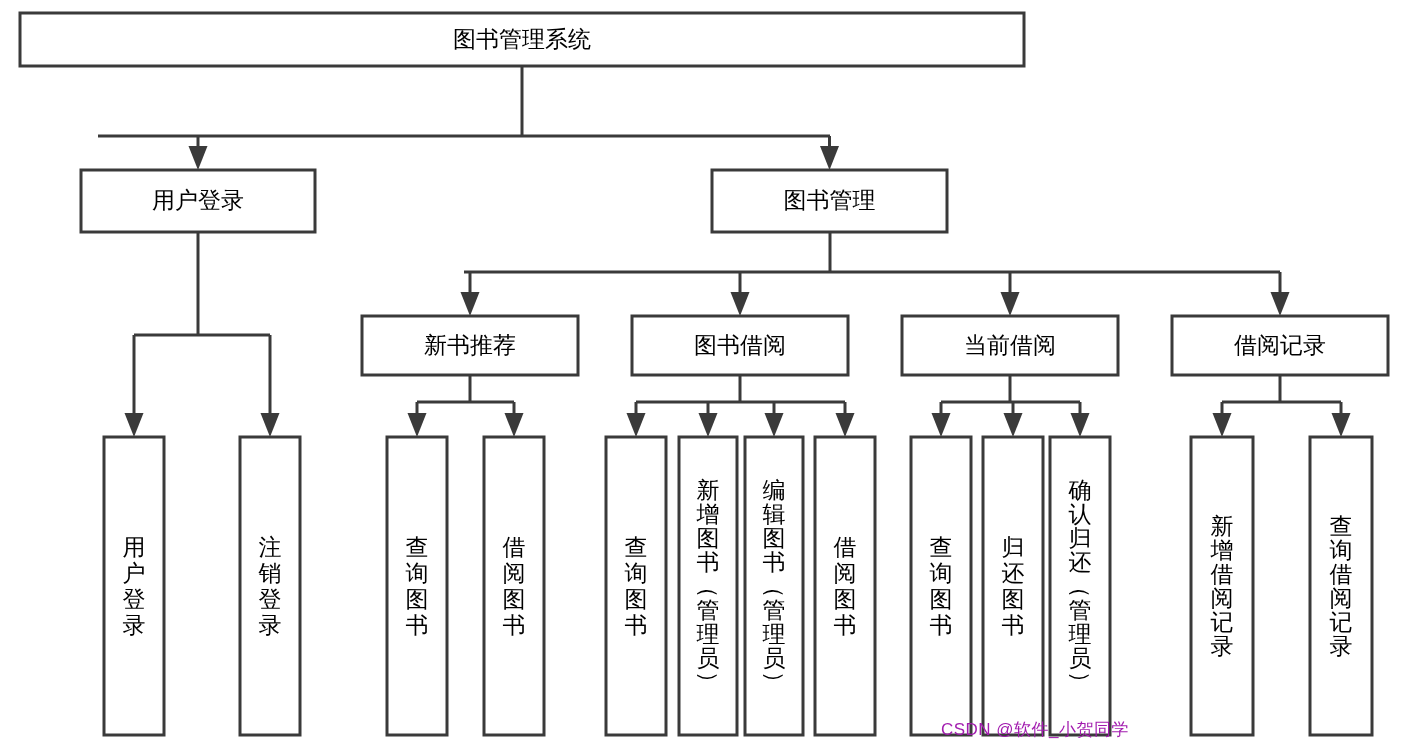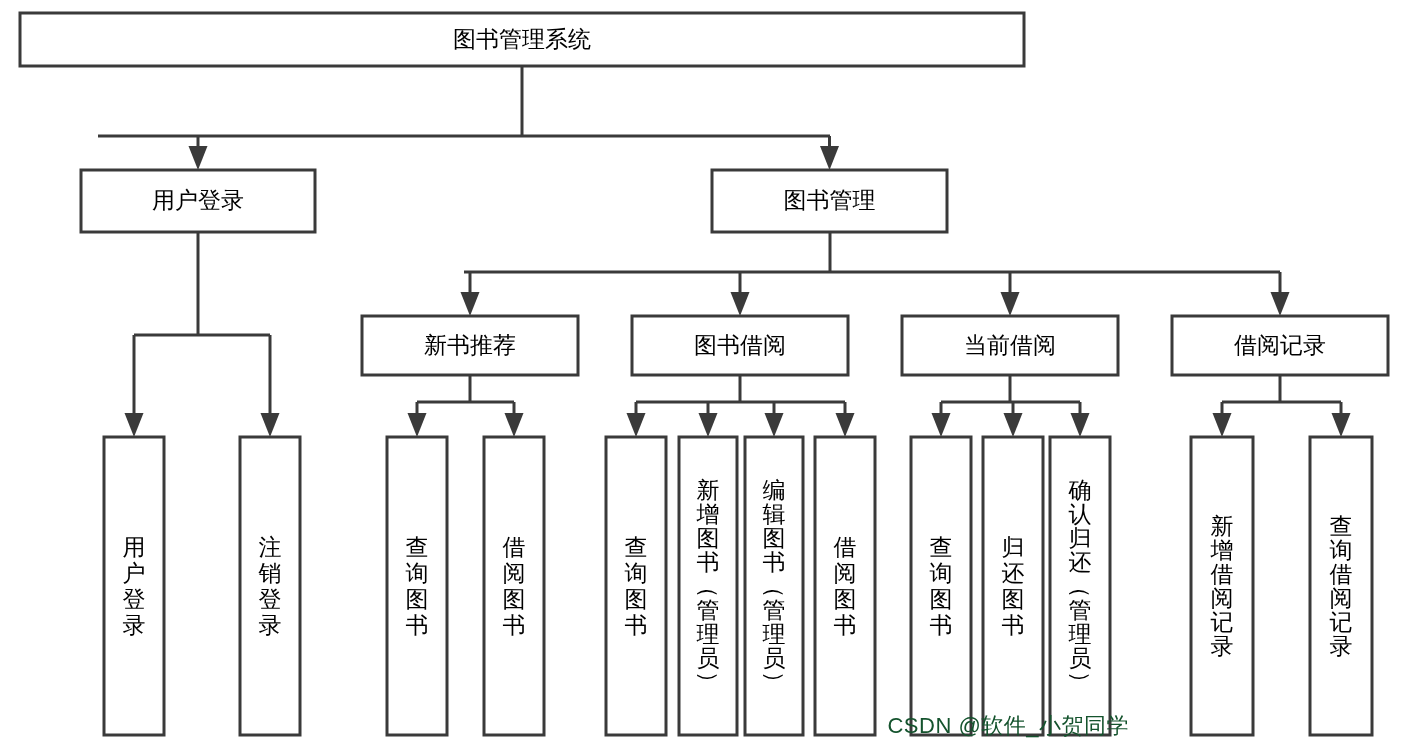--- a/index.html
+++ b/index.html
@@ -53,22 +53,22 @@
   }
   .arrow-head {
     fill: #3a3a3a;
     stroke: none;
   }
   .watermark-text {
     position: absolute;
     right: 8px;
     bottom: 6px;
     font-family: "Liberation Sans", "DejaVu Sans", sans-serif;
-    font-size: 22px;
-    color: #14532d;
+    font-size: 17px;
+    color: #a21caf;
     white-space: nowrap;
     letter-spacing: 0.5px;
     user-select: none;
   }
 </style>
 </head>
 <body>
 
 <div id="diagram-root">
 

